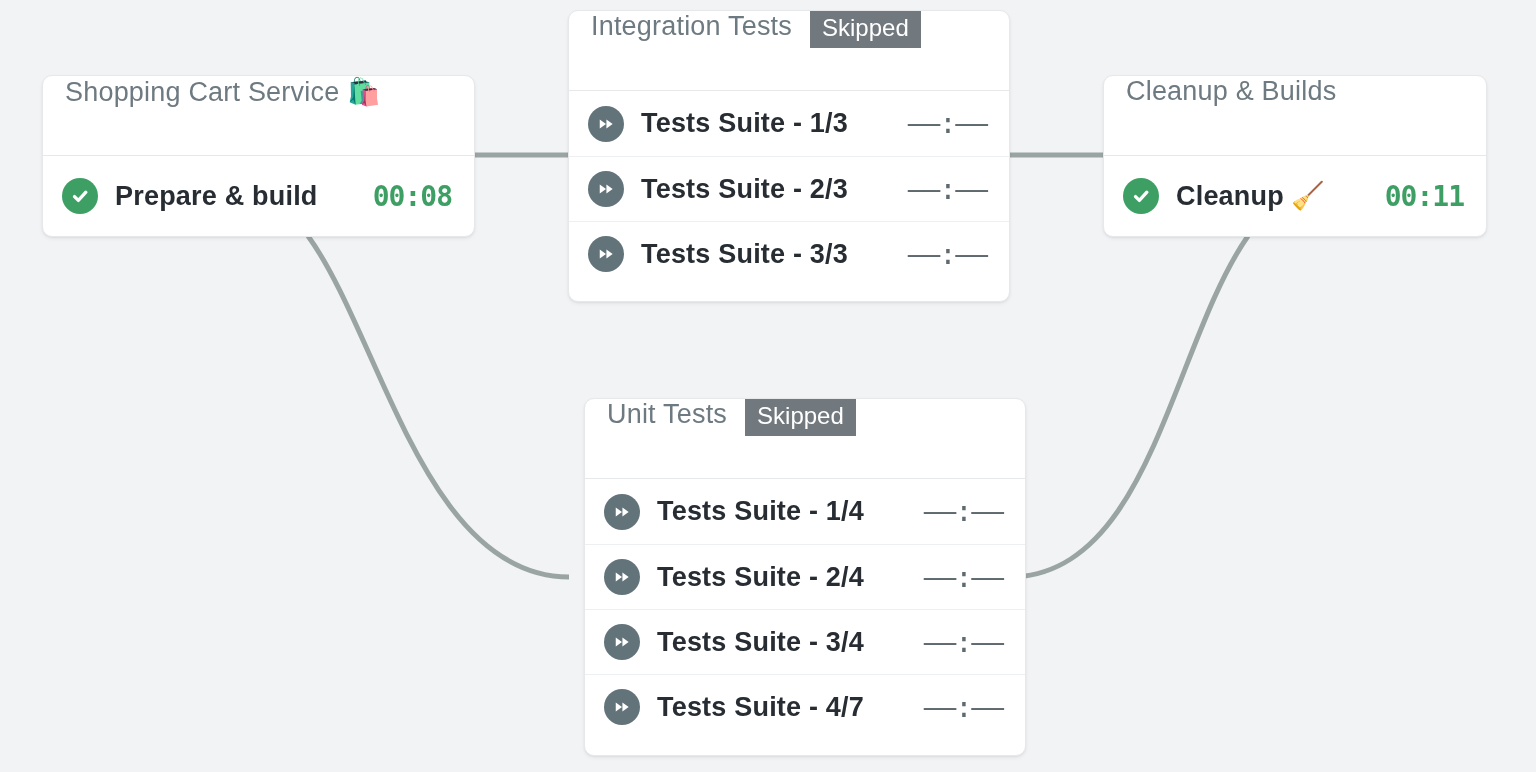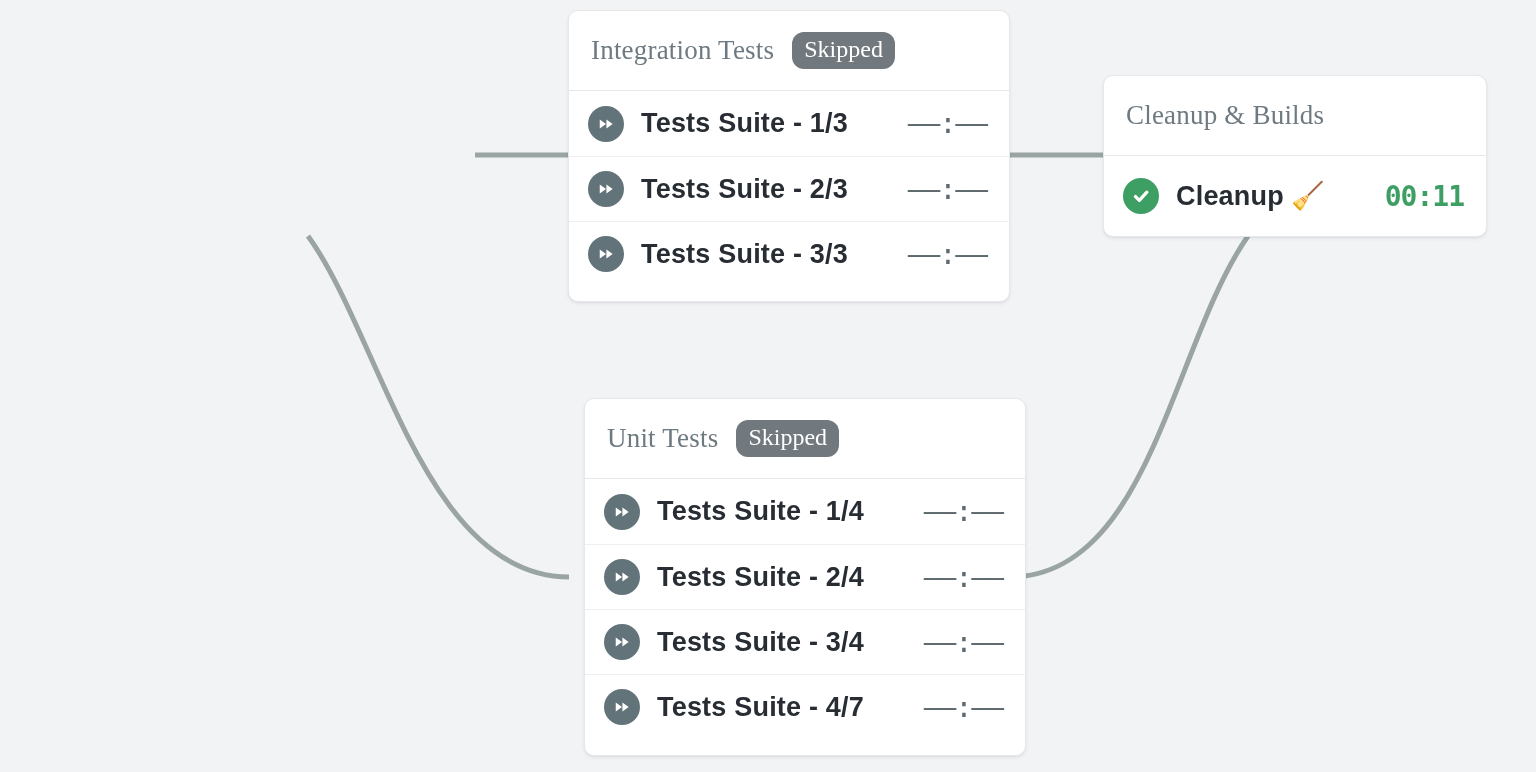--- a/index.html
+++ b/index.html
@@ -30,33 +30,32 @@
   .card{
     position:absolute;z-index:2;
     background:var(--card-bg);
     border:1px solid var(--card-border);
     border-radius:10px;
     box-shadow:0 1px 2px rgba(16,24,40,.05),0 2px 4px rgba(16,24,40,.05);
     display:flex;flex-direction:column;
   }
   .card-header{
     height:80px;flex:none;
-    display:flex;align-items:center;gap:18px;
+    display:flex;align-items:flex-start;gap:18px;
     padding:0 22px;
     border-bottom:1px solid var(--card-border);
-    font-family:Liberation Serif, serif;
   }
   .card-title{
     font-size:27px;color:var(--title-text);
     font-weight:500;letter-spacing:.2px;white-space:nowrap;
   }
   .badge{
     background:var(--badge-bg);color:var(--badge-text);
     font-size:24px;font-weight:500;
-    padding:3px 12px 5px;border-radius:12px;line-height:1.2;
+    padding:3px 12px 5px;border-radius:0;line-height:1.2;
   }
   .jobs{display:flex;flex-direction:column;flex:1;}
   .jobs.padded{}
   .job{
     height:65px;flex:none;
     display:flex;align-items:center;
     padding:0 22px 0 19px;
   }
   .job.tall{height:auto;flex:1;}
   .job + .job{border-top:1px solid var(--divider);justify-content:flex-end;}
@@ -90,68 +89,84 @@
 
 <div class="canvas">
 
   <svg class="edges" viewBox="0 0 1536 772">
     <path d="M475,155 L569,155"></path>
     <path d="M1010,155 L1104,155"></path>
     <path d="M308,236 C380,335 425,577 569,577"></path>
     <path d="M1009,577 C1150,577 1172,345 1248,236"></path>
   </svg>
 
-
-  <div class="card" id="card-integration-tests">
-    <div class="card-header">
-      <span class="card-title">Integration Tests</span>
-      <span class="badge">Skipped</span>
-    </div>
-    <div class="jobs padded">
-      <div class="job">
-        <span class="job-icon skipped">
-          <svg width="20" height="20" viewBox="0 0 24 24">
-              <path d="M4.5 6.5v11l7.5-5.5z M12.5 6.5v11l7.5-5.5z" fill="#fff"></path>
-            </svg>
-        </span>
-        <span class="job-label">Tests Suite - 1/3</span>
-        <span class="job-time skipped">––:––</span>
-      </div>
-      <div class="job">
-        <span class="job-icon skipped">
-          <svg width="20" height="20" viewBox="0 0 24 24">
-              <path d="M4.5 6.5v11l7.5-5.5z M12.5 6.5v11l7.5-5.5z" fill="#fff"></path>
-            </svg>
-        </span>
-        <span class="job-label">Tests Suite - 2/3</span>
-        <span class="job-time skipped">––:––</span>
-      </div>
-      <div class="job">
-        <span class="job-icon skipped">
-          <svg width="20" height="20" viewBox="0 0 24 24">
-              <path d="M4.5 6.5v11l7.5-5.5z M12.5 6.5v11l7.5-5.5z" fill="#fff"></path>
-            </svg>
-        </span>
-        <span class="job-label">Tests Suite - 3/3</span>
-        <span class="job-time skipped">––:––</span>
-      </div>
-    </div>
-  </div>
-
-  <div class="card" id="card-cleanup-builds">
-    <div class="card-header">
-      <span class="card-title">Cleanup &amp; Builds</span>
+  <div class="card" id="card-shopping-cart">
+    <div class="card-header">
+      <span class="card-title">Shopping Cart Service 🛍️</span>
     </div>
     <div class="jobs">
       <div class="job tall">
         <span class="job-icon success">
           <svg width="22" height="22" viewBox="0 0 24 24">
               <path d="M6 12.6l4.2 4.2L18.4 7.8" stroke="#fff" stroke-width="3.6" fill="none" stroke-linecap="round" stroke-linejoin="round"></path>
             </svg>
         </span>
+        <span class="job-label">Prepare &amp; build</span>
+        <span class="job-time success">00:08</span>
+      </div>
+    </div>
+  </div>
+
+  <div class="card" id="card-integration-tests">
+    <div class="card-header">
+      <span class="card-title">Integration Tests</span>
+      <span class="badge">Skipped</span>
+    </div>
+    <div class="jobs padded">
+      <div class="job">
+        <span class="job-icon skipped">
+          <svg width="20" height="20" viewBox="0 0 24 24">
+              <path d="M4.5 6.5v11l7.5-5.5z M12.5 6.5v11l7.5-5.5z" fill="#fff"></path>
+            </svg>
+        </span>
+        <span class="job-label">Tests Suite - 1/3</span>
+        <span class="job-time skipped">––:––</span>
+      </div>
+      <div class="job">
+        <span class="job-icon skipped">
+          <svg width="20" height="20" viewBox="0 0 24 24">
+              <path d="M4.5 6.5v11l7.5-5.5z M12.5 6.5v11l7.5-5.5z" fill="#fff"></path>
+            </svg>
+        </span>
+        <span class="job-label">Tests Suite - 2/3</span>
+        <span class="job-time skipped">––:––</span>
+      </div>
+      <div class="job">
+        <span class="job-icon skipped">
+          <svg width="20" height="20" viewBox="0 0 24 24">
+              <path d="M4.5 6.5v11l7.5-5.5z M12.5 6.5v11l7.5-5.5z" fill="#fff"></path>
+            </svg>
+        </span>
+        <span class="job-label">Tests Suite - 3/3</span>
+        <span class="job-time skipped">––:––</span>
+      </div>
+    </div>
+  </div>
+
+  <div class="card" id="card-cleanup-builds">
+    <div class="card-header">
+      <span class="card-title">Cleanup &amp; Builds</span>
+    </div>
+    <div class="jobs">
+      <div class="job tall">
+        <span class="job-icon success">
+          <svg width="22" height="22" viewBox="0 0 24 24">
+              <path d="M6 12.6l4.2 4.2L18.4 7.8" stroke="#fff" stroke-width="3.6" fill="none" stroke-linecap="round" stroke-linejoin="round"></path>
+            </svg>
+        </span>
         <span class="job-label">Cleanup 🧹</span>
         <span class="job-time success">00:11</span>
       </div>
     </div>
   </div>
 
   <div class="card" id="card-unit-tests">
     <div class="card-header">
       <span class="card-title">Unit Tests</span>
       <span class="badge">Skipped</span>

